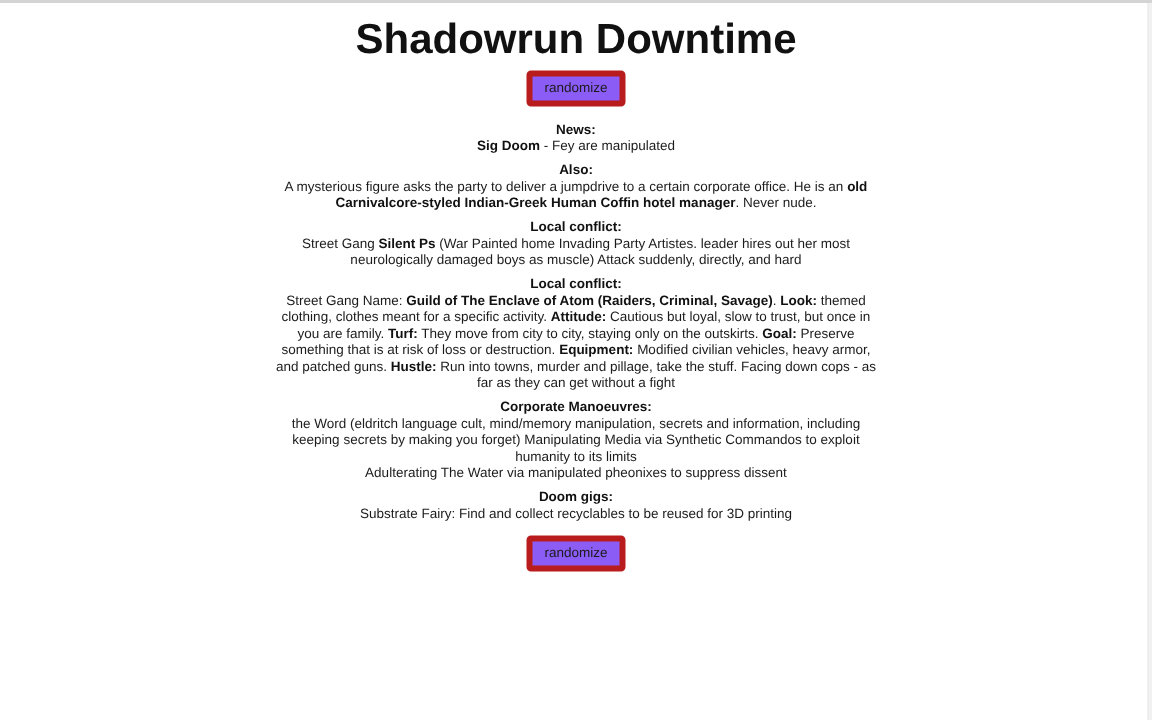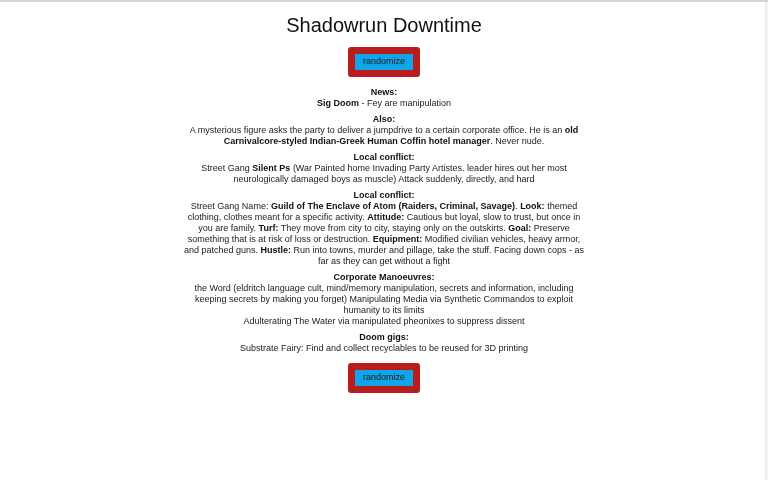--- a/index.html
+++ b/index.html
@@ -31,35 +31,35 @@
   }
   .content {
     width: 402px;
     margin: 0 auto;
     padding-top: 2px;
     text-align: center;
     font-size: 9px;
     line-height: 11px;
   }
   .title {
-    font-size: 20px;
+    font-size: 28px;
     line-height: 23px;
-    font-weight: normal;
+    font-weight: bold;
     margin: 12px 0 10px 0;
     color: #111;
   }
   .btn-row-top { margin: 0 0 10px 0; }
   .btn-row-bottom { margin: 9px 0 0 0; }
   .randomize-btn {
     font-family: "Liberation Sans", sans-serif;
     font-size: 9px;
     line-height: 11px;
     color: #1b1b1b;
-    background: #0ea5e9;
-    border: 7px solid #b91c1c;
+    background: #8b5cf6;
+    border: 4px solid #b91c1c;
     border-radius: 3px;
     padding: 2px 8px 3px 8px;
     cursor: pointer;
   }
   .section { margin-top: 5px; }
   .section-heading {
     font-weight: bold;
     color: #111;
   }
   .section-line { margin: 0; }
@@ -75,21 +75,21 @@
     <h1 class="title">Shadowrun Downtime</h1>
 
     <div class="btn-row-top">
       <button class="randomize-btn">randomize</button>
     </div>
 
     <div id="sections">
   <div class="section">
     <div class="section-heading">News:</div>
     <div class="section-lines">
-            <div class="section-line"><span class="run-bold">Sig Doom</span><span> - Fey are manipulation</span></div>
+            <div class="section-line"><span class="run-bold">Sig Doom</span><span> - Fey are manipulated</span></div>
           </div>
   </div>
 
   <div class="section">
     <div class="section-heading">Also:</div>
     <div class="section-lines">
             <div class="section-line"><span>A mysterious figure asks the party to deliver a jumpdrive to a certain corporate office. He is an </span><span class="run-bold">old Carnivalcore-styled Indian-Greek Human Coffin hotel manager</span><span>. Never nude.</span></div>
           </div>
   </div>
 

